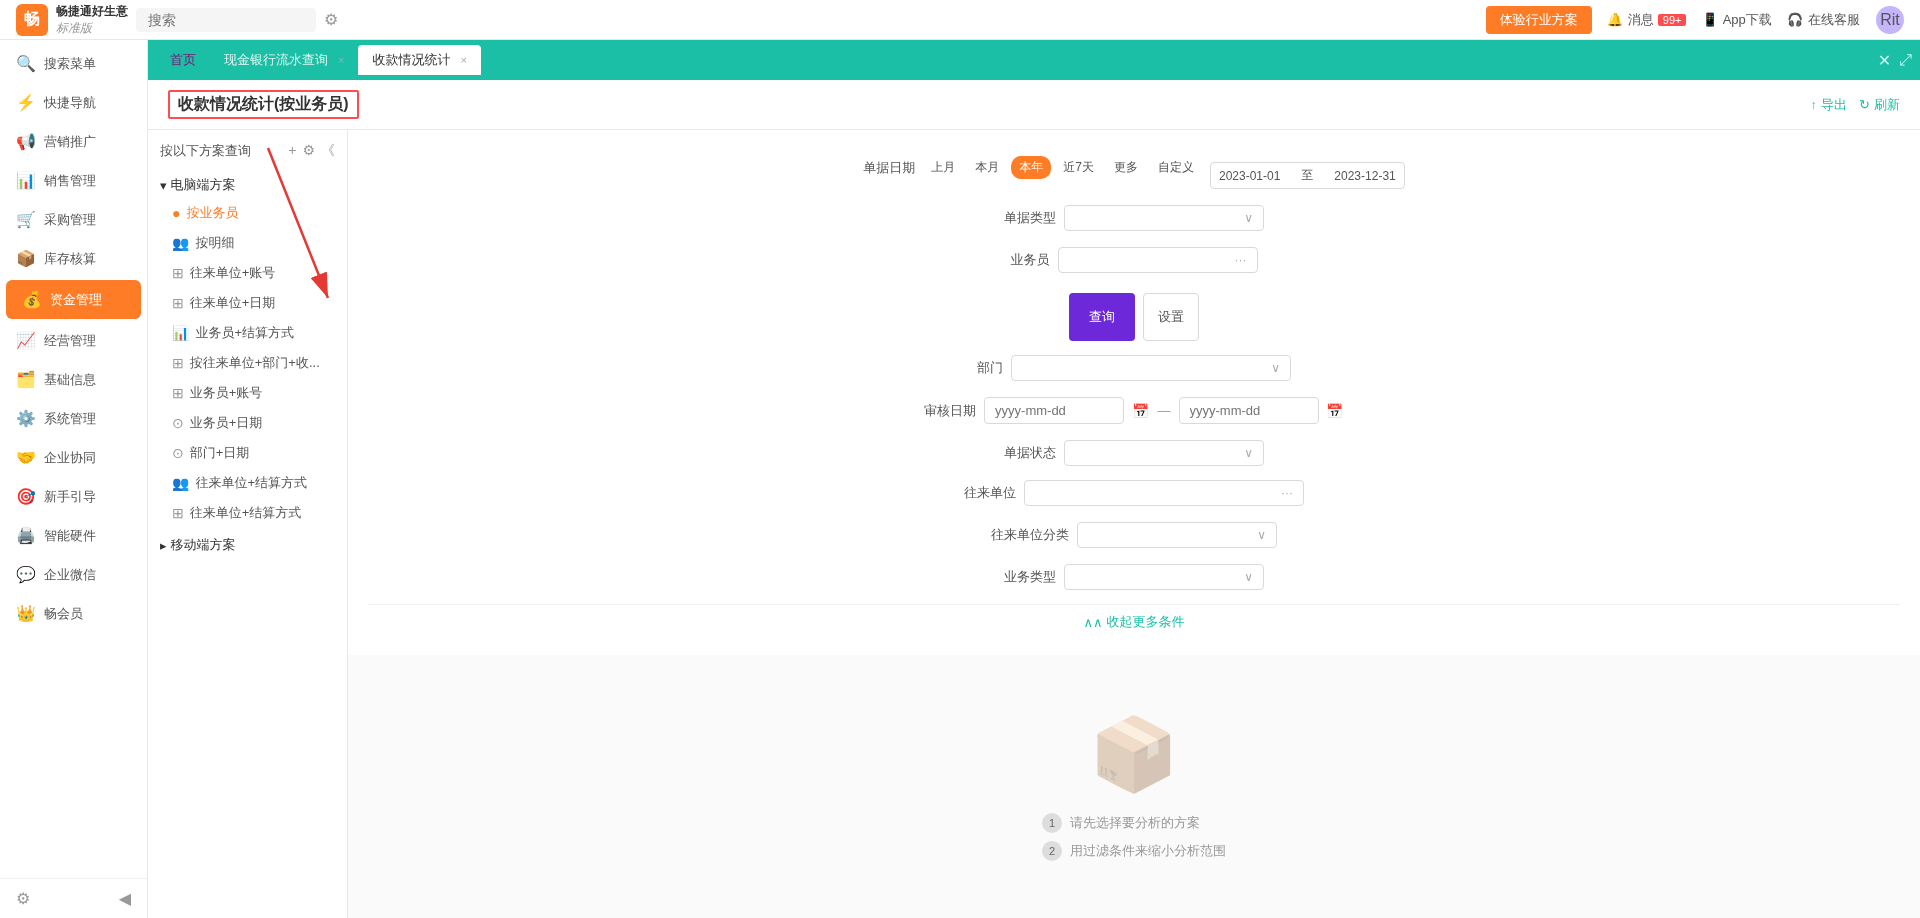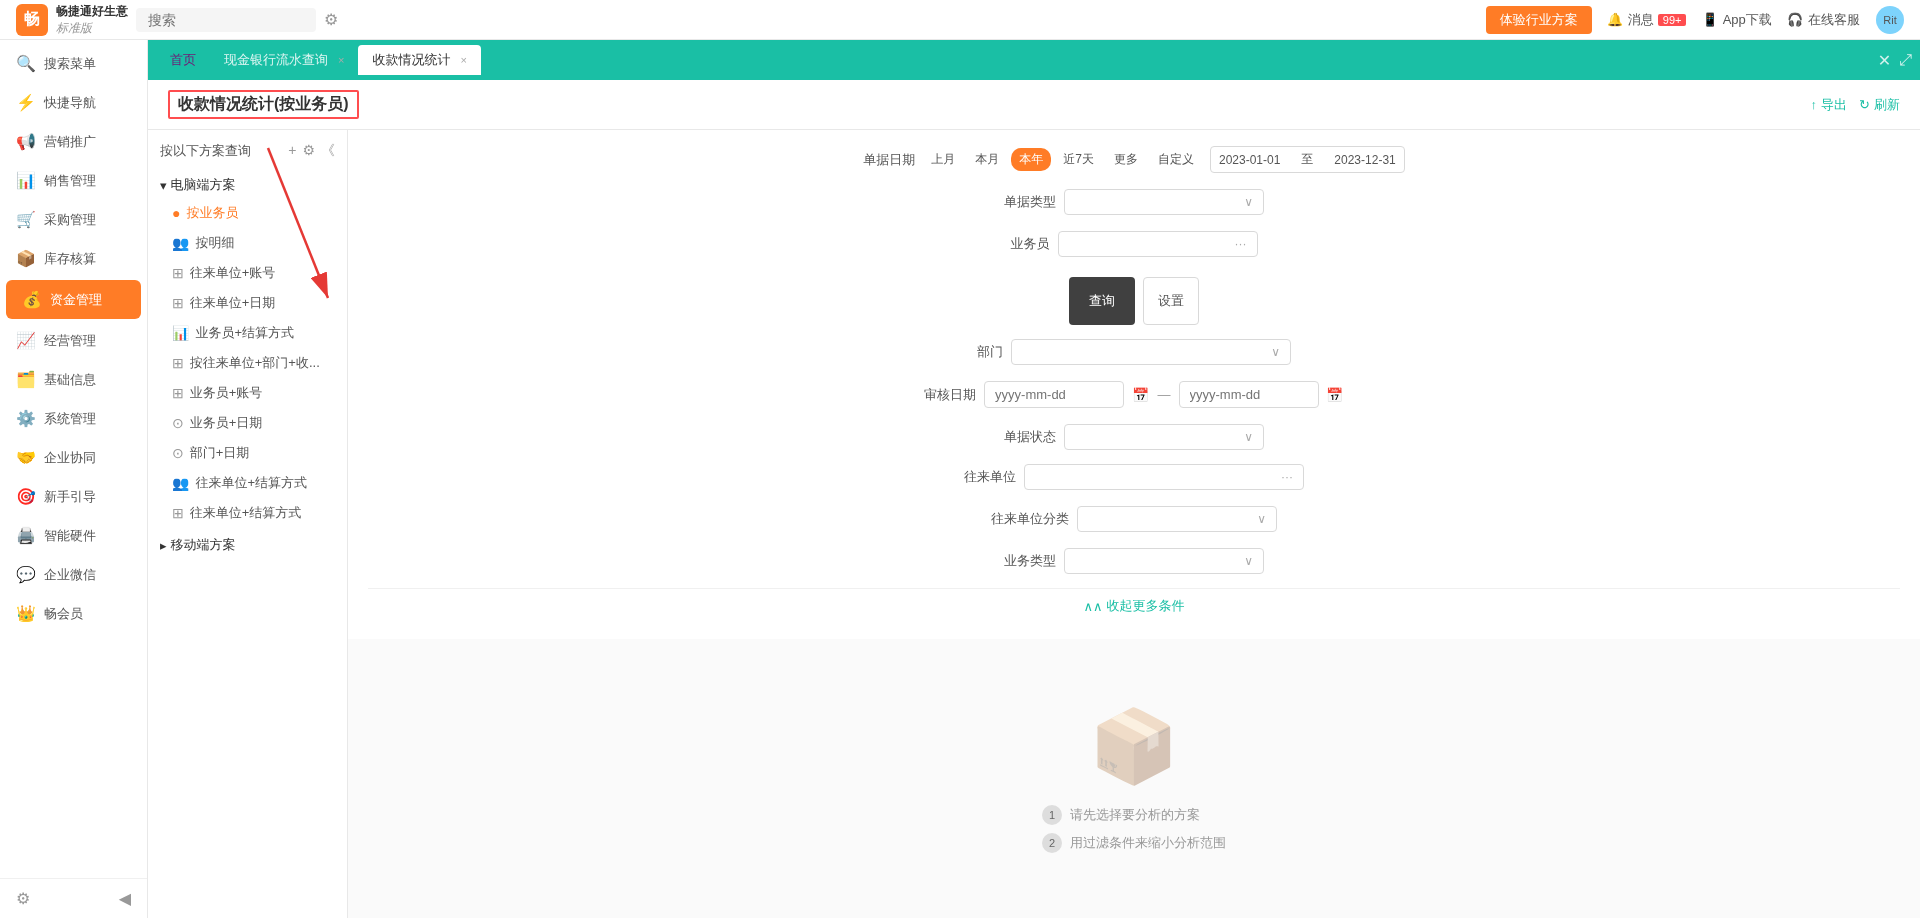--- a/index.html
+++ b/index.html
@@ -146,39 +146,40 @@
 
     .date-tabs { display: flex; gap: 4px; }
     .date-tab { padding: 3px 8px; font-size: 12px; color: #555; cursor: pointer; border-radius: 3px; }
     .date-tab.active { background: #ff7c26; color: #fff; border-radius: 10px; }
 
     .date-range-input {
       display: flex; align-items: center; gap: 21px;
       border: 1px solid #d9d9d9; border-radius: 4px;
       padding: 4px 8px; background: #fff; font-size: 12px; color: #555;
       min-width: 180px;
+      margin-top: 16px;
     }
 
     .select-input {
       display: flex; align-items: center; justify-content: space-between;
       border: 1px solid #d9d9d9; border-radius: 4px;
       padding: 5px 10px; background: #fff; font-size: 13px; color: #555;
       min-width: 200px; cursor: pointer;
     }
 
     .date-input {
       border: 1px solid #d9d9d9; border-radius: 4px;
       padding: 5px 10px; font-size: 13px; color: #bbb;
       width: 140px; background: #fff;
     }
 
     .date-separator { color: #999; }
 
     .filter-actions { display: flex; gap: 8px; margin-top: 4px; }
-    .btn-primary { background: #404040; color: #fff; border: none; border-radius: 4px; padding: 6px 20px; font-size: 13px; cursor: pointer; }
+    .btn-primary { background: #6d28d9; color: #fff; border: none; border-radius: 4px; padding: 6px 20px; font-size: 13px; cursor: pointer; }
     .btn-default { background: #fff; color: #555; border: 1px solid #d9d9d9; border-radius: 4px; padding: 14px 14px; font-size: 13px; cursor: pointer; }
 
     .collapse-bar {
       display: flex; align-items: center; justify-content: center;
       padding: 8px; color: #1abfa5; cursor: pointer; font-size: 13px;
       border-top: 1px solid #f0f0f0; margin-top: 8px;
     }
 
     
     .empty-state {
@@ -224,21 +225,21 @@
       <span class="badge">99+</span>
     </div>
     <div class="top-bar-action">
       <span>📱</span>
       <span>App下载</span>
     </div>
     <div class="top-bar-action">
       <span>🎧</span>
       <span>在线客服</span>
     </div>
-    <div class="top-bar-action" style="background:#7dd3fc;border-radius:50%;width:28px;height:28px;justify-content:center;font-size:11px;">
+    <div class="top-bar-action" style="background:#c4b5fd;border-radius:50%;width:28px;height:28px;justify-content:center;font-size:16px;">
       <span>Rit</span>
     </div>
   </div>
 </div>
 
 <div class="layout">
 
   <div class="sidebar">
     <div class="sidebar-nav">
       <div class="sidebar-item">

